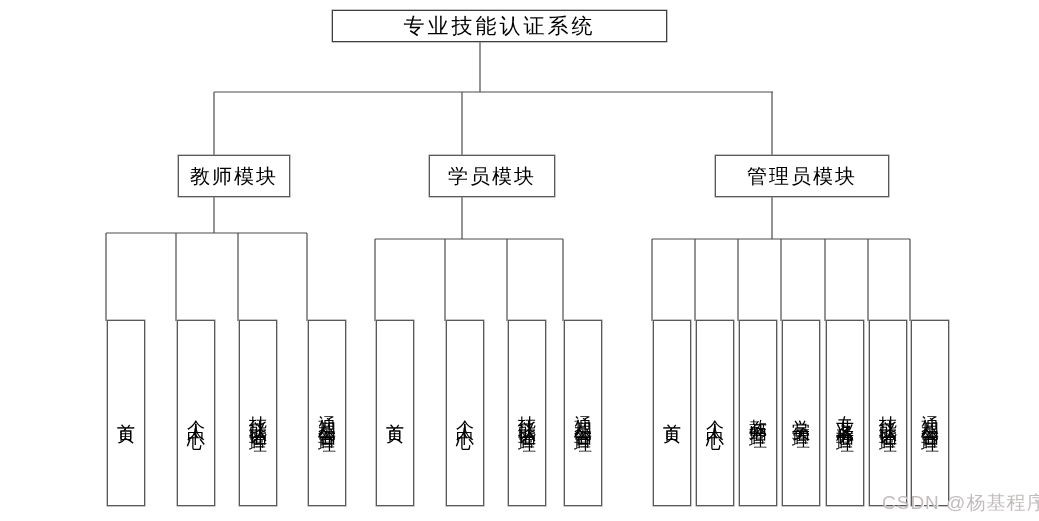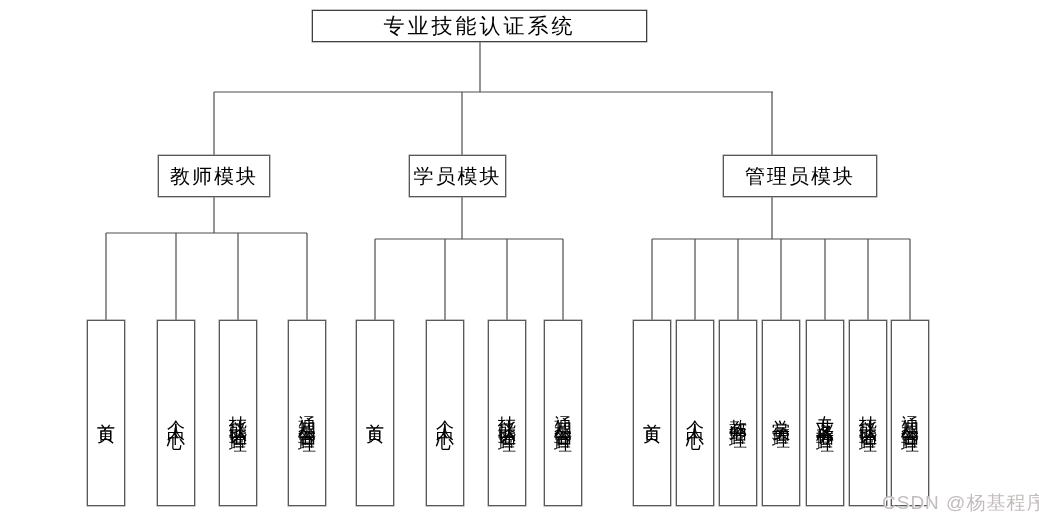--- a/index.html
+++ b/index.html
@@ -24,20 +24,21 @@
   }
   .node {
     position: absolute;
     box-sizing: border-box;
     background: #ffffff;
     border: 1px solid #595959;
     display: flex;
     align-items: center;
     justify-content: center;
     box-shadow: 0 0 0 0.5px #8a8a8a;
+    margin-left: 20px;
   }
   .root-box {
     left: 312px;
     top: 10px;
     width: 335px;
     height: 32px;
     font-size: 21px;
     letter-spacing: 3px;
     border-color: #404040;
   }
@@ -106,22 +107,22 @@
       M781 239 V321
       M825 239 V321
       M868 239 V321
       M910 239 V321
     "></path>
   </svg>
 
   <div class="node root-box">专业技能认证系统</div>
 
   <div class="node module-box" style="left:158px;width:112px">教师模块</div>
-  <div class="node module-box" style="left:409px;width:97px">学员模块</div>
-  <div class="node module-box" style="left:723px;width:154px">管理员模块</div>
+  <div class="node module-box" style="left:409px;width:126px">学员模块</div>
+  <div class="node module-box" style="left:695px;width:174px">管理员模块</div>
 
   <div class="node leaf-box" style="left:87px">
     <span>首页</span>
   </div>
   <div class="node leaf-box" style="left:157px">
     <span>个人中心</span>
   </div>
   <div class="node leaf-box" style="left:219px">
     <span>技能认证管理</span>
   </div>

